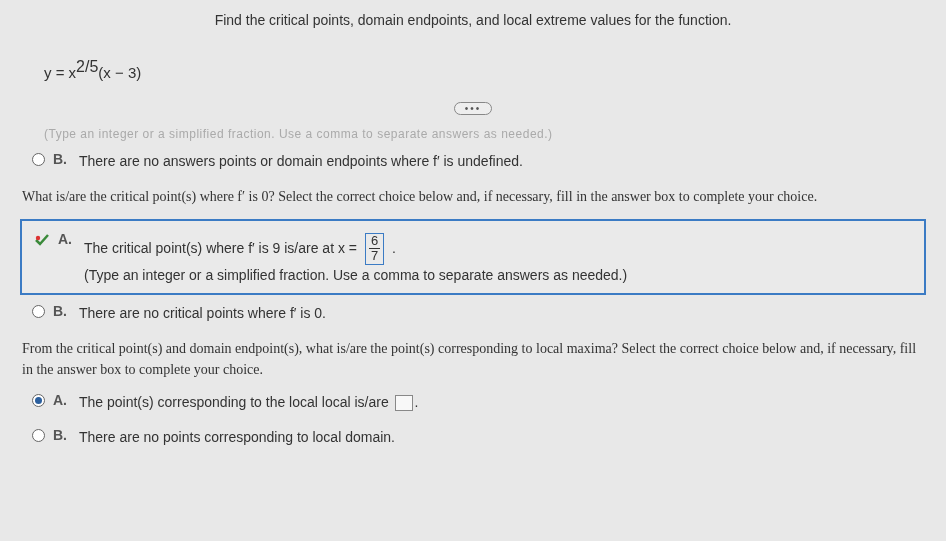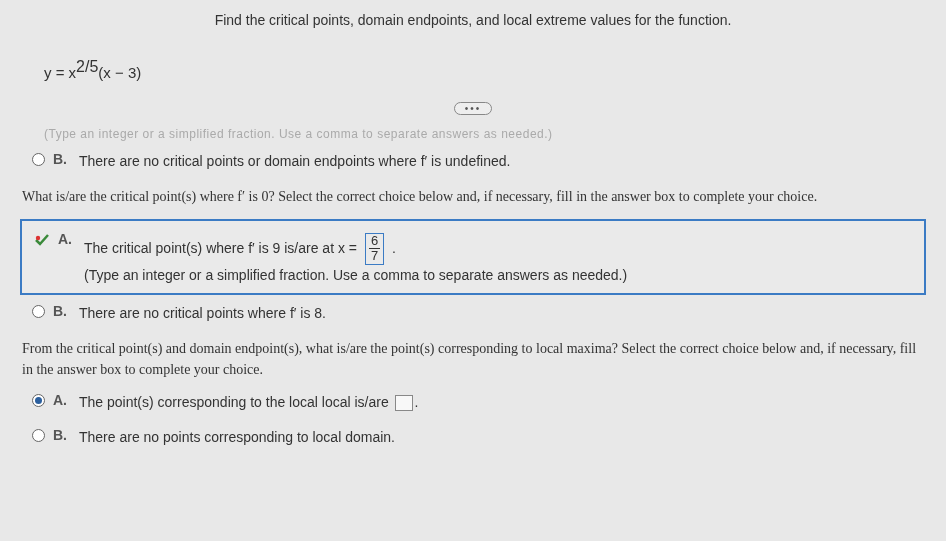--- a/index.html
+++ b/index.html
@@ -76,21 +76,21 @@
 
 <div class="dots-divider">
   <span class="dots-box">•••</span>
 </div>
 
 <div class="faded-text">(Type an integer or a simplified fraction. Use a comma to separate answers as needed.)</div>
 
 <div class="choice-row">
   <span class="radio"></span>
   <span class="choice-label">B.</span>
-  <span class="choice-text">There are no critical points or domain endpoints where f′ is undefined.</span>
+  <span class="choice-text">There are no answers points or domain endpoints where f′ is undefined.</span>
 </div>
 
 <div class="question-text">What is/are the critical point(s) where f′ is 0? Select the correct choice below and, if necessary, fill in the answer box to complete your choice.</div>
 
 <div class="selected-box">
   <div class="head">
     <span class="check-icon">
       <svg viewBox="0 0 16 16">
           <path d="M2 8 L6 12 L14 3" stroke="#3a8a3a" stroke-width="2.5" fill="none"></path>
           <circle cx="4" cy="6" r="2.2" fill="#d33"></circle>
@@ -105,21 +105,21 @@
       </span>
       <span>.</span>
       <span class="hint">(Type an integer or a simplified fraction. Use a comma to separate answers as needed.)</span>
     </div>
   </div>
 </div>
 
 <div class="choice-row">
   <span class="radio"></span>
   <span class="choice-label">B.</span>
-  <span class="choice-text">There are no critical points where f′ is 8.</span>
+  <span class="choice-text">There are no critical points where f′ is 0.</span>
 </div>
 
 <div class="question-text">From the critical point(s) and domain endpoint(s), what is/are the point(s) corresponding to local maxima? Select the correct choice below and, if necessary, fill in the answer box to complete your choice.</div>
 
 <div class="choice-row">
   <span class="radio selected"></span>
   <span class="choice-label">A.</span>
   <div class="choice-text">
     <span>The point(s) corresponding to the local local is/are</span>
     <span class="answer-box"></span><span>.</span>

